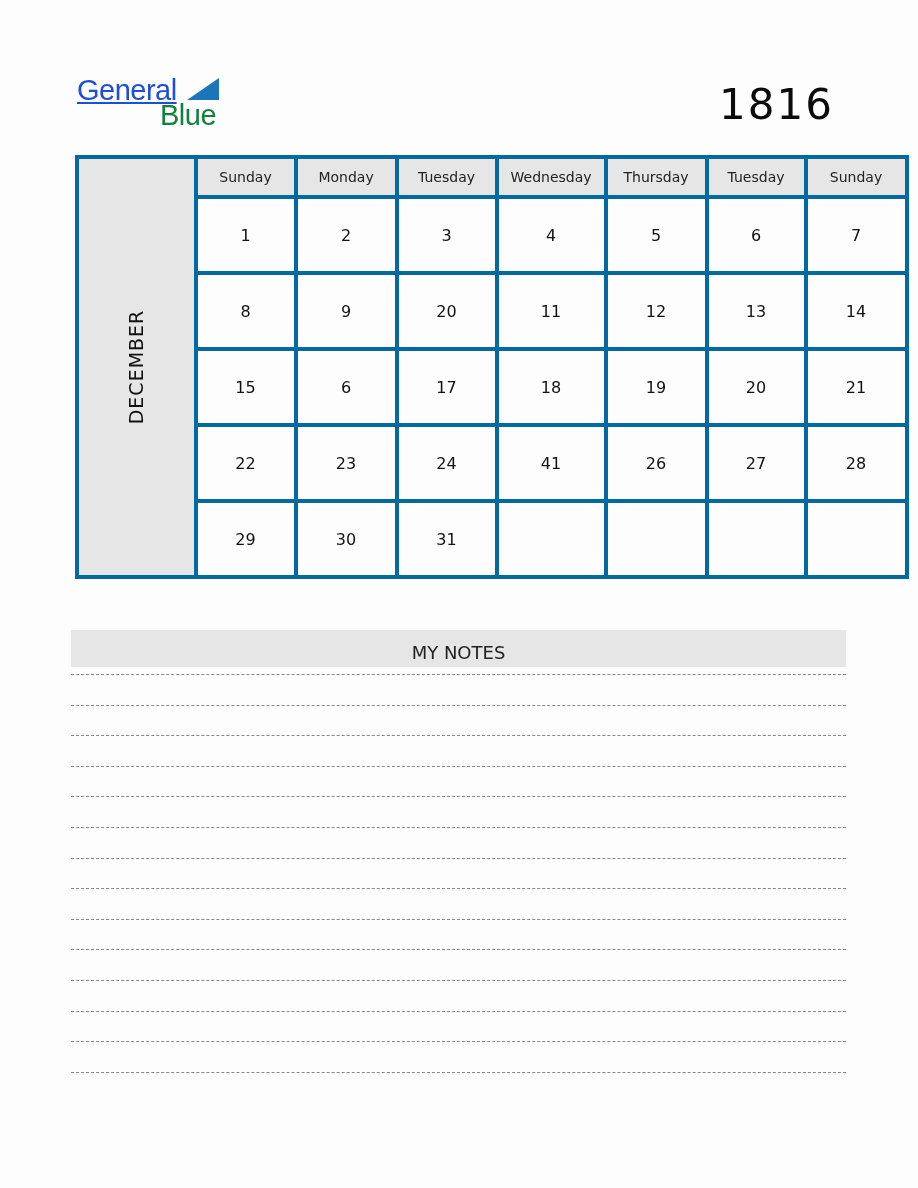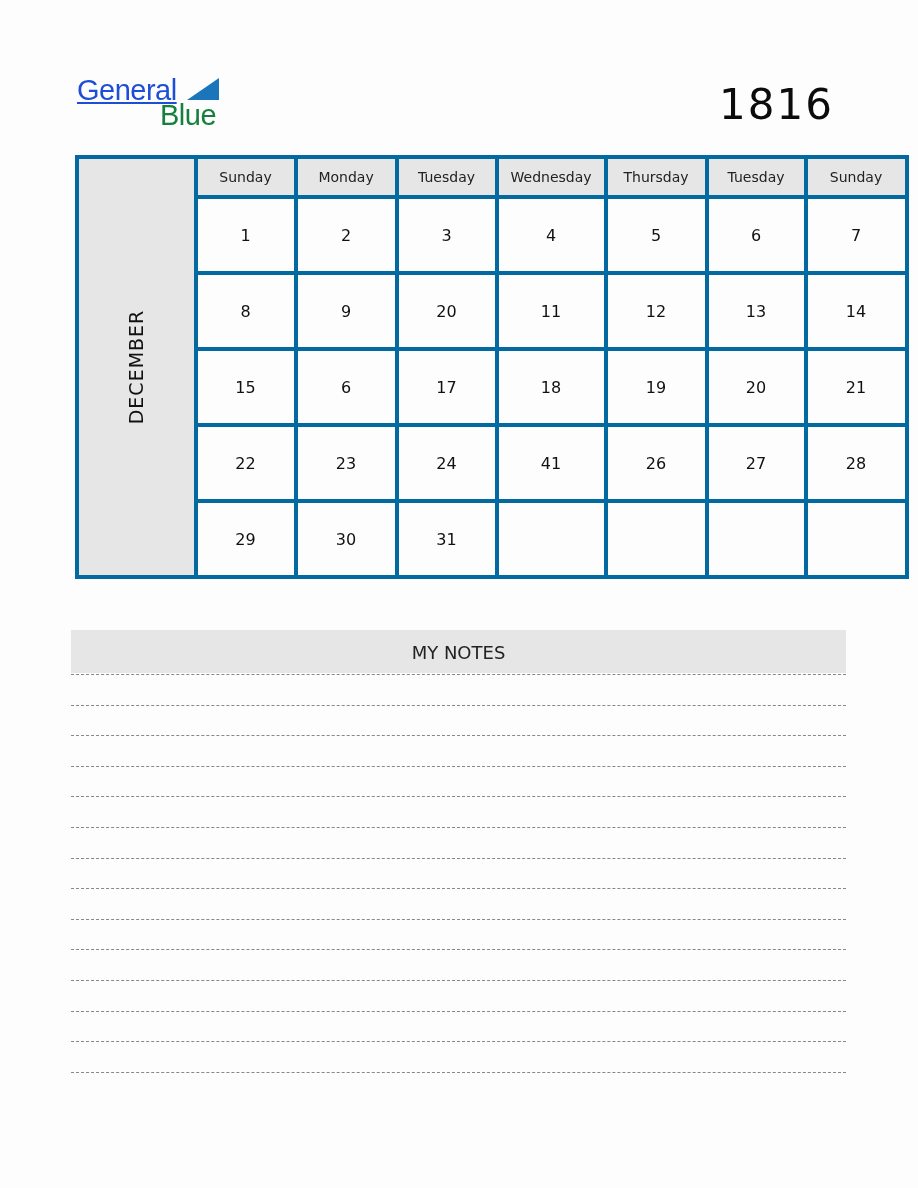--- a/index.html
+++ b/index.html
@@ -12,21 +12,21 @@
                  border-bottom:22px solid #1a75bb; border-left:32px solid transparent; }
     .year { position:absolute; right:84px; top:80px; font-size:42px; font-weight:normal; color:#0b0b0b; letter-spacing:2px; }
 
     table.cal { position:absolute; left:75px; top:155px; border-collapse:collapse; table-layout:fixed; }
     table.cal td, table.cal th { border:4px solid #0369a1; padding:0; text-align:center; vertical-align:middle; }
     table.cal th { background:#e6e6e6; height:36px; font-weight:normal; font-size:14px; color:#222; }
     table.cal td.day { height:72px; font-size:16px; color:#111; background:#fdfdfd; }
     table.cal td.month { background:#e6e6e6; width:54px; position:relative; }
     .month-label { display:inline-block; transform:rotate(-90deg); font-size:19px; letter-spacing:1px; color:#111; white-space:nowrap; }
 
-    .notes-header { position:absolute; left:71px; top:630px; width:775px; height:43px; background:#e6e6e6;
+    .notes-header { position:absolute; left:71px; top:630px; width:775px; height:37px; background:#e6e6e6;
                     text-align:center; line-height:45px; font-size:18px; color:#222; }
     .note-line { position:absolute; left:71px; width:775px; height:0; border-top:1px dashed #888; }
   </style>
 </head>
 <body>
 
 <div class="logo">
   <span class="general">General</span>
   <span class="tri"></span>
   <span class="blue">Blue</span>

